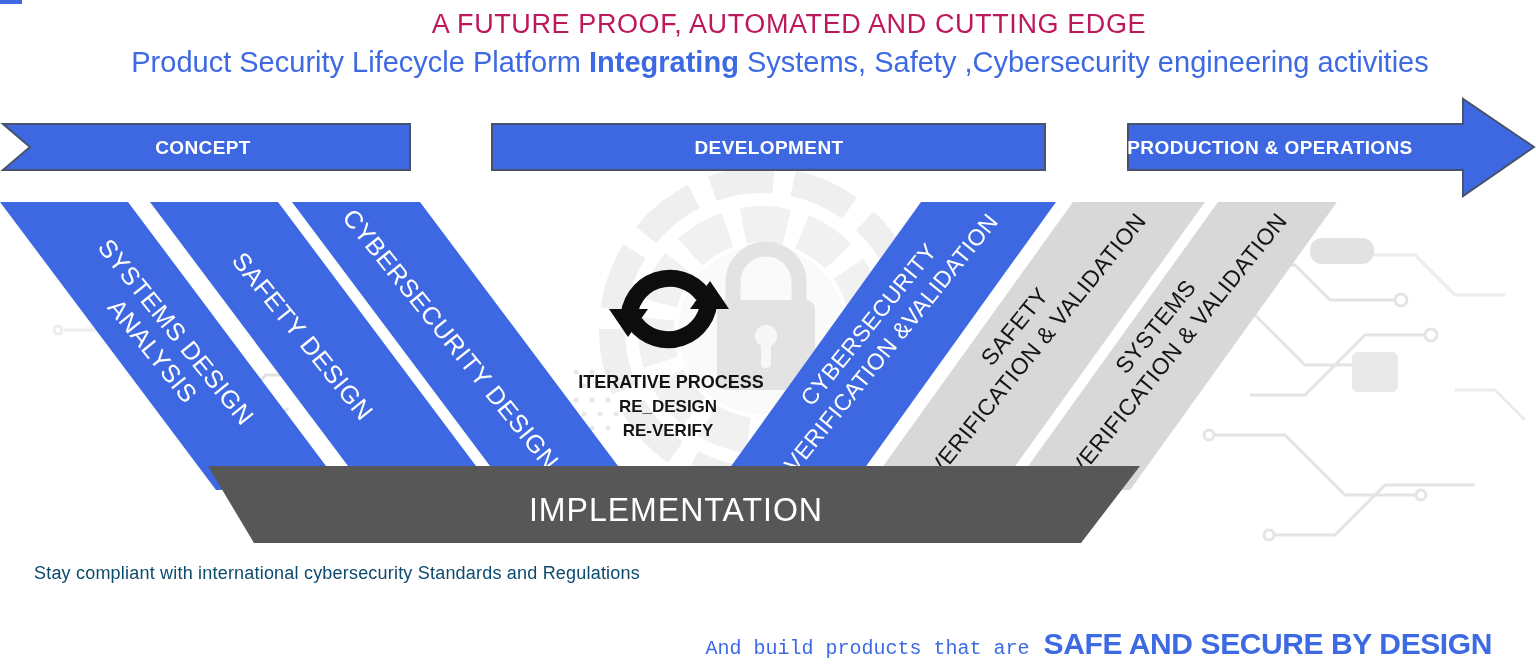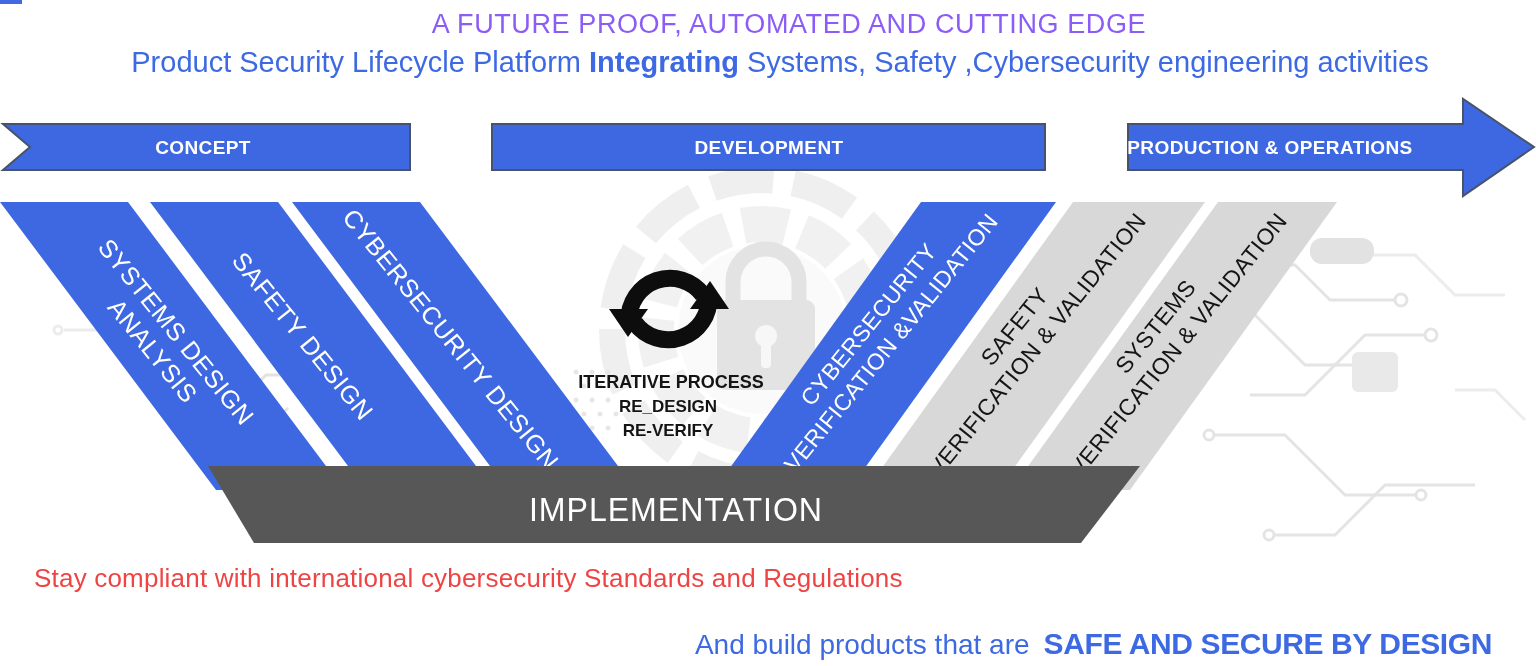--- a/index.html
+++ b/index.html
@@ -4,38 +4,38 @@
 <style>
   html,body{margin:0;padding:0;}
   body{
     width:1536px;height:666px;position:relative;overflow:hidden;
     background:#ffffff;
     font-family:"Liberation Sans", sans-serif;
   }
   .corner-bar{position:absolute;left:0;top:0;width:22px;height:4px;background:#4169e1;}
   .title-line1{
     position:absolute;top:9px;left:0;width:100%;padding-left:42px;box-sizing:border-box;
-    text-align:center;font-size:27px;font-weight:500;letter-spacing:.6px;color:#8b5cf6;
+    text-align:center;font-size:27px;font-weight:500;letter-spacing:.6px;color:#be185d;
   }
   .title-line2{
     position:absolute;top:46px;left:0;width:100%;
     text-align:center;font-size:29px;font-weight:400;color:#3d6ae3;margin-left:12px;
   }
   .title-line2 .bold{font-weight:700;}
   .diagram{position:absolute;left:0;top:0;width:1536px;height:666px;}
   svg text{font-family:"Liberation Sans", sans-serif;}
   .footer-compliance{
     position:absolute;left:34px;top:563px;
-    font-size:26px;color:#ef4444;letter-spacing:.2px;
+    font-size:18px;color:#0c4a6e;letter-spacing:.2px;
   }
   .footer-build{
     position:absolute;right:44px;top:627px;
     display:flex;align-items:baseline;gap:14px;color:#3d6ae3;
   }
-  .footer-build .normal{font-size:28px;font-weight:400;}
+  .footer-build .normal{font-size:20px;font-weight:400;font-family:Liberation Mono, monospace;}
   .footer-build .bold{font-size:30px;font-weight:800;letter-spacing:-.4px;}
 </style>
 </head>
 <body>
 
 <div class="corner-bar"></div>
 
 <div class="title-line1">
   <span>A FUTURE PROOF, AUTOMATED AND CUTTING EDGE</span>
 </div>

